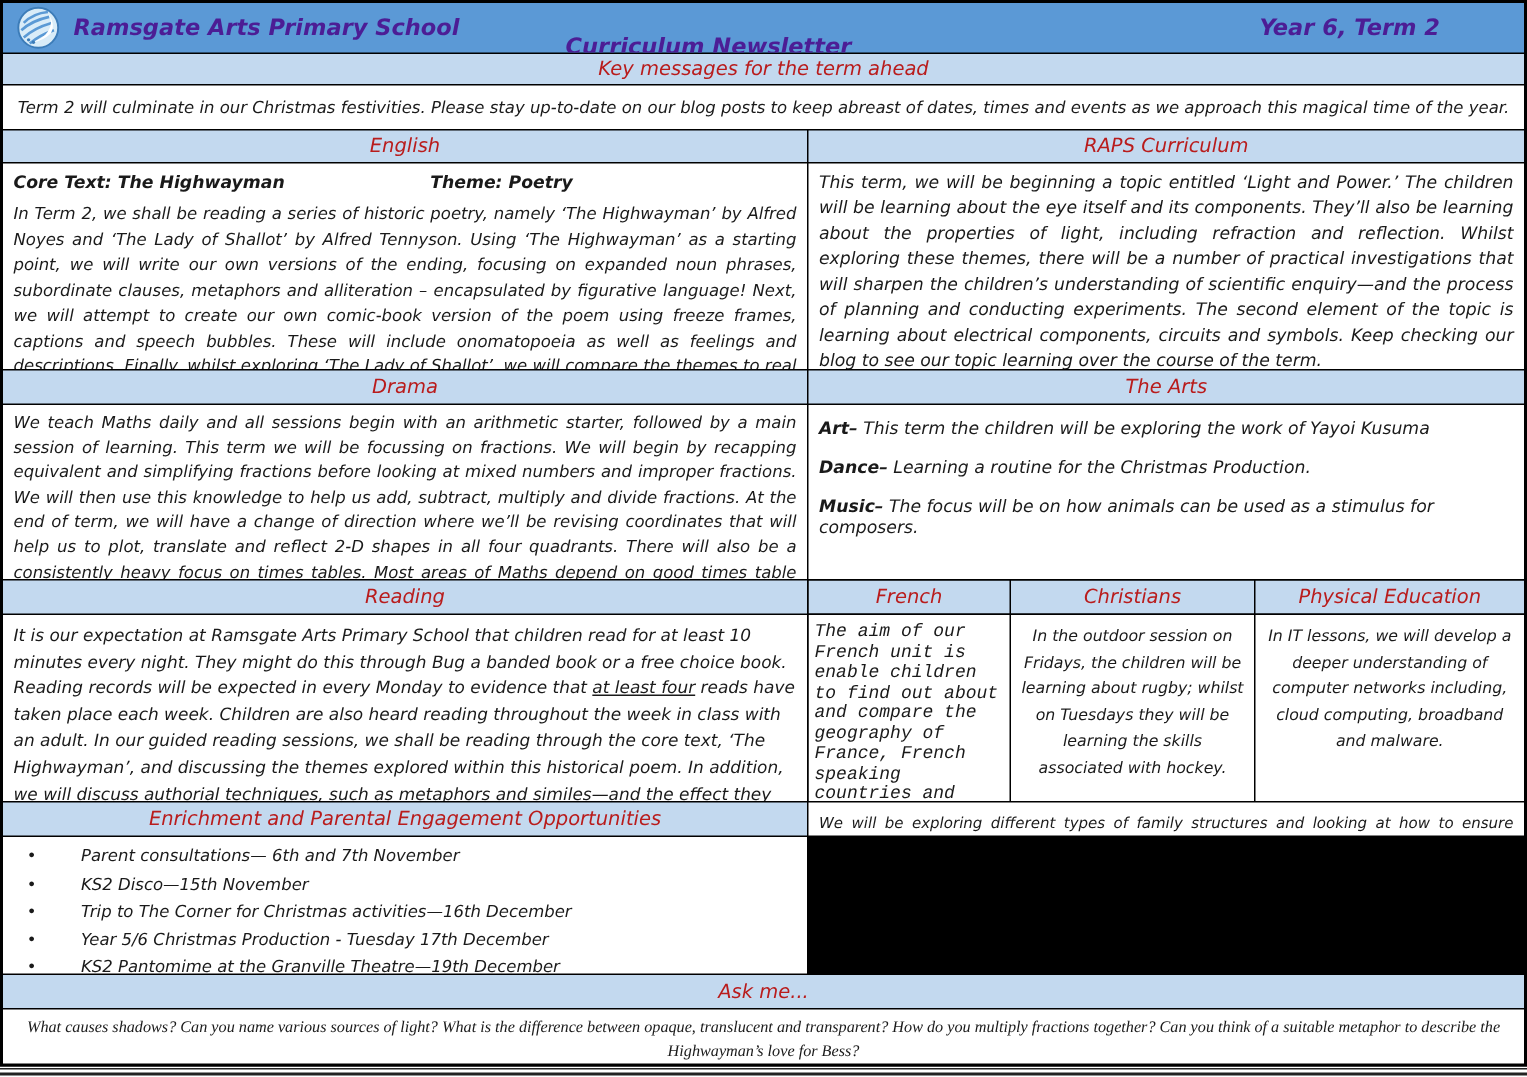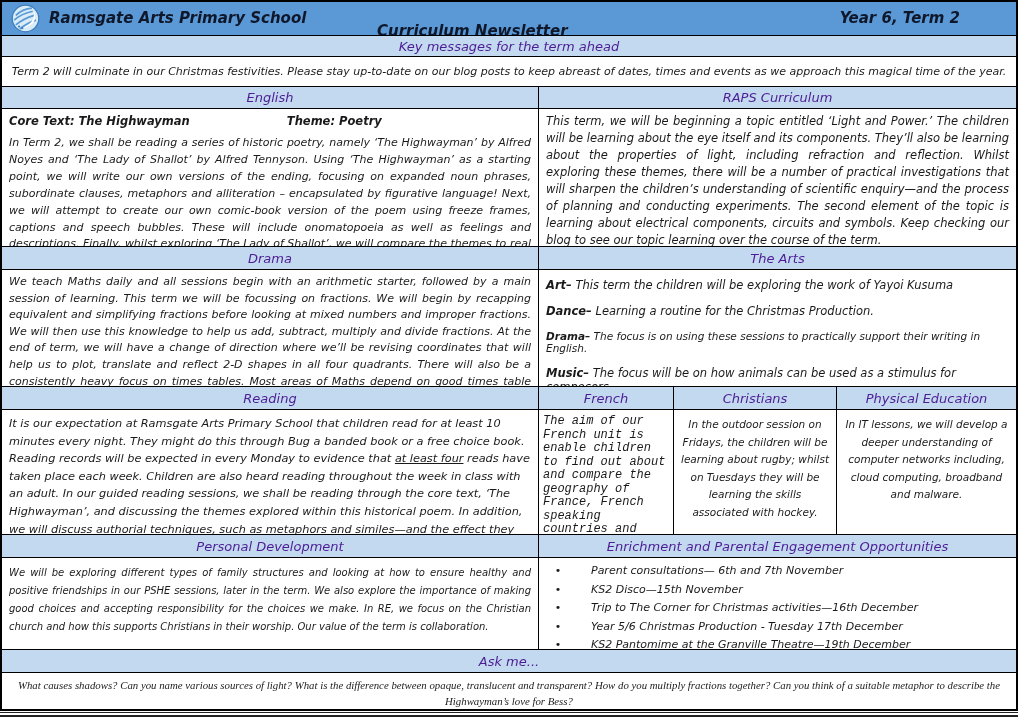--- a/index.html
+++ b/index.html
@@ -23,33 +23,33 @@
     grid-template-rows:33px 20px 29px 21px 137px 22px 116px 22px 124px 22px 91px 22px 1fr;
     gap:1px;
   }
   .cell { background:#fff; overflow:hidden; }
   .span2 { grid-column:1 / span 2; }
 
   
   .topbar {
     background:#5b99d6;
     position:relative;
-    color:#0f172a;
+    color:#4c1d95;
     font-weight:bold;
     font-size:15px;
   }
   .topbar .logo { position:absolute; left:9px; top:2px; width:29px; height:29px; }
   .topbar .school { position:absolute; left:47px; top:7px; }
   .topbar .title  { position:absolute; left:375px; top:20px; }
   .topbar .term   { position:absolute; right:56px; top:7px; }
 
   
   .hdr {
     background:#c3d9ef;
-    color:#4c1d95;
+    color:#b91c1c;
     font-size:13px;
     text-align:center;
     display:flex; align-items:center; justify-content:center;
   }
 
   
   .body { padding:4px 7px; font-size:11.5px; line-height:17px; }
   .just { text-align:justify; }
 
   .keybody { display:flex; align-items:center; justify-content:center; font-size:11px; padding:12px 6px; }
@@ -143,23 +143,20 @@
     <div class="cell body just maths-body">
       <span>We teach Maths daily and all sessions begin with an arithmetic starter, followed by a main session of learning. This term we will be focussing on fractions. We will begin by recapping equivalent and simplifying fractions before looking at mixed numbers and improper fractions. We will then use this knowledge to help us add, subtract, multiply and divide fractions. At the end of term, we will have a change of direction where we’ll be revising coordinates that will help us to plot, translate and reflect 2-D shapes in all four quadrants. There will also be a consistently heavy focus on times tables. Most areas of Maths depend on good times table knowledge; </span>
     </div>
     <div class="cell arts-body">
       <div class="arts-line">
         <span class="arts-label">Art–</span><span> This term the children will be exploring the work of Yayoi Kusuma</span>
       </div>
       <div class="arts-line">
         <span class="arts-label">Dance–</span><span> Learning a routine for the Christmas Production.</span>
       </div>
-      <div class="arts-line small">
-        <span class="arts-label">Drama–</span><span> The focus is on using these sessions to practically support their writing in English.</span>
-      </div>
       <div class="arts-line">
         <span class="arts-label">Music–</span><span> The focus will be on how animals can be used as a stimulus for composers.</span>
       </div>
     </div>
 
     <div class="cell hdr">Reading</div>
     <div class="cell" style="background:#000;">
       <div class="tricol">
         <div class="cell hdr">French</div>
         <div class="cell hdr">Christians</div>
@@ -171,21 +168,20 @@
       <span>It is our expectation at Ramsgate Arts Primary School that children read for at least 10 minutes every night. They might do this through Bug a banded book or a free choice book. Reading records will be expected in every Monday to evidence that </span><span class="underline">at least four</span><span> reads have taken place each week. Children are also heard reading throughout the week in class with an adult. In our guided reading sessions, we shall be reading through the core text, ‘The Highwayman’, and discussing the themes explored within this historical poem. In addition, we will discuss authorial techniques, such as metaphors and similes—and the effect they have on the audience.</span>
     </div>
     <div class="cell" style="background:#000;">
       <div class="tricol">
         <div class="cell french-body">The aim of our French unit is enable children to find out about and compare the geography of France, French speaking countries and other areas of the world.</div>
         <div class="cell pe-body">In the outdoor session on Fridays, the children will be learning about rugby; whilst on Tuesdays they will be learning the skills associated with hockey.</div>
         <div class="cell comp-body">In IT lessons, we will develop a deeper understanding of computer networks including, cloud computing, broadband and malware.</div>
       </div>
     </div>
 
-    <div class="cell hdr">Personal Development</div>
     <div class="cell hdr">Enrichment and Parental Engagement Opportunities</div>
 
     <div class="cell pd-body just">We will be exploring different types of family structures and looking at how to ensure healthy and positive friendships in our PSHE sessions, later in the term. We also explore the importance of making good choices and accepting responsibility for the choices we make. In RE, we focus on the Christian church and how this supports Christians in their worship. Our value of the term is collaboration.</div>
     <div class="cell enrich-body">
       <div class="bullet-row">
         <span class="bullet">•</span>
         <span class="btxt">Parent consultations— 6th and 7th November</span>
       </div>
       <div class="bullet-row">
         <span class="bullet">•</span>

